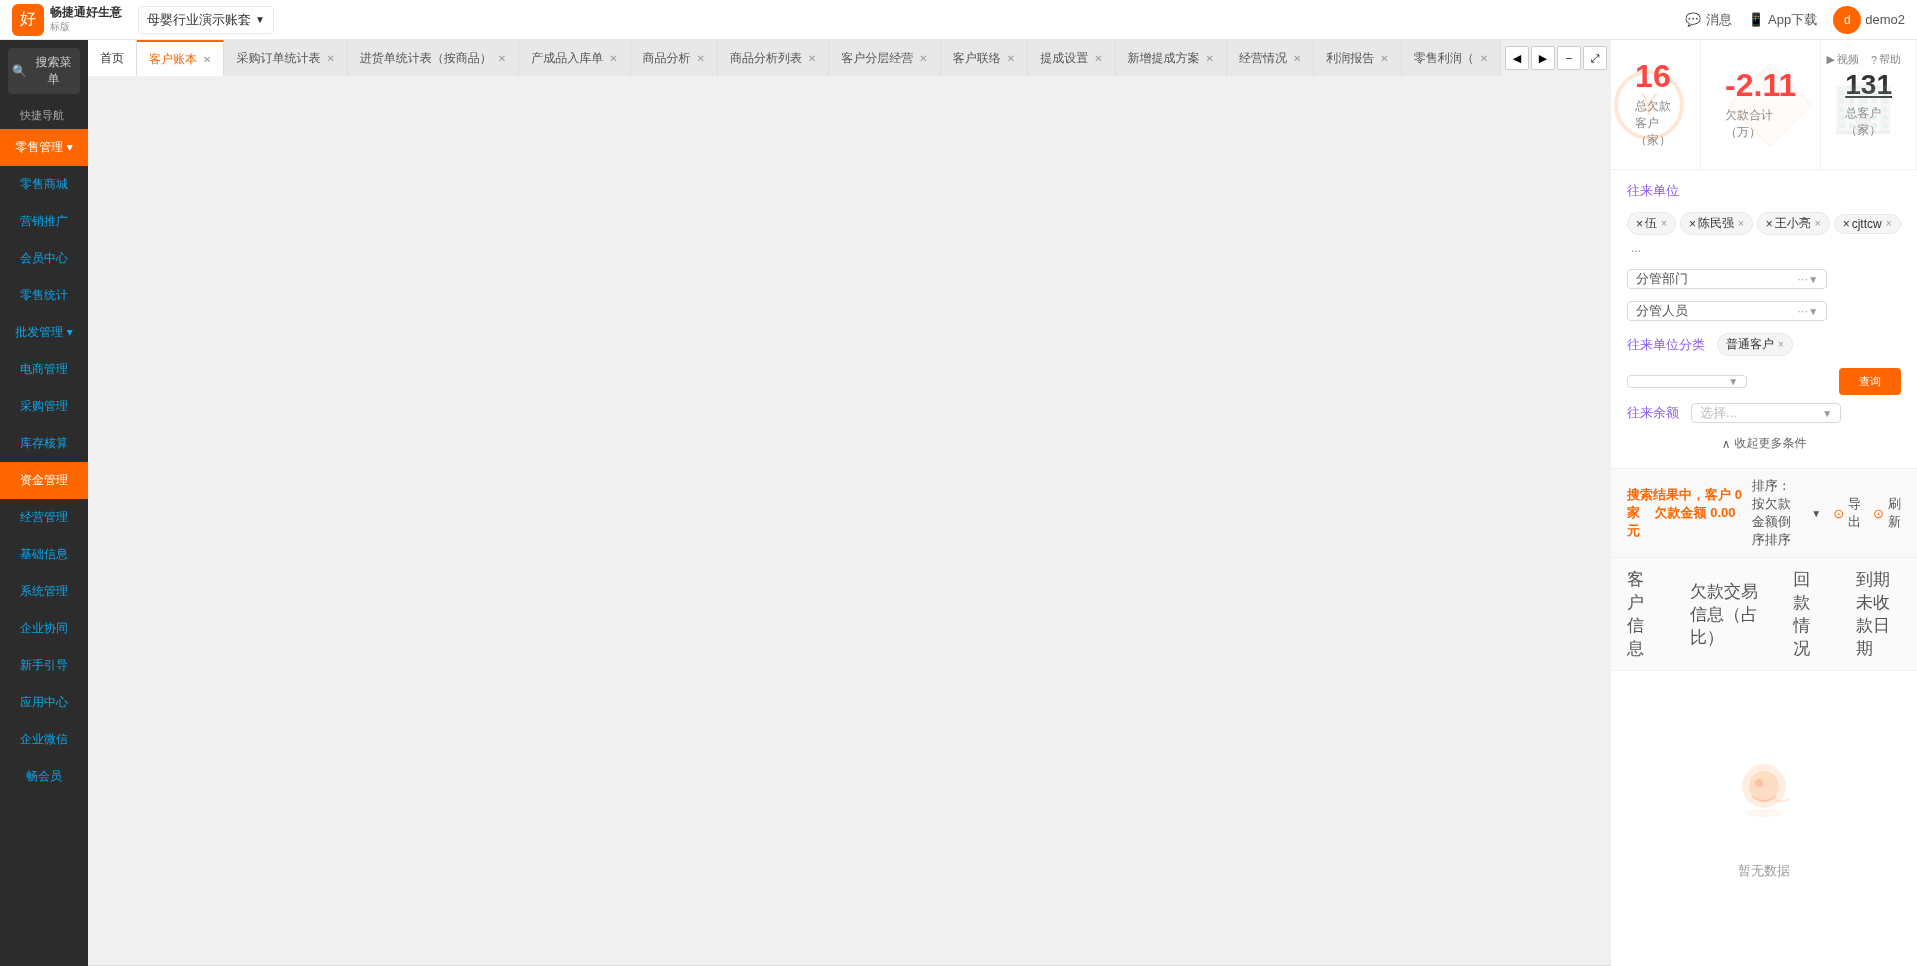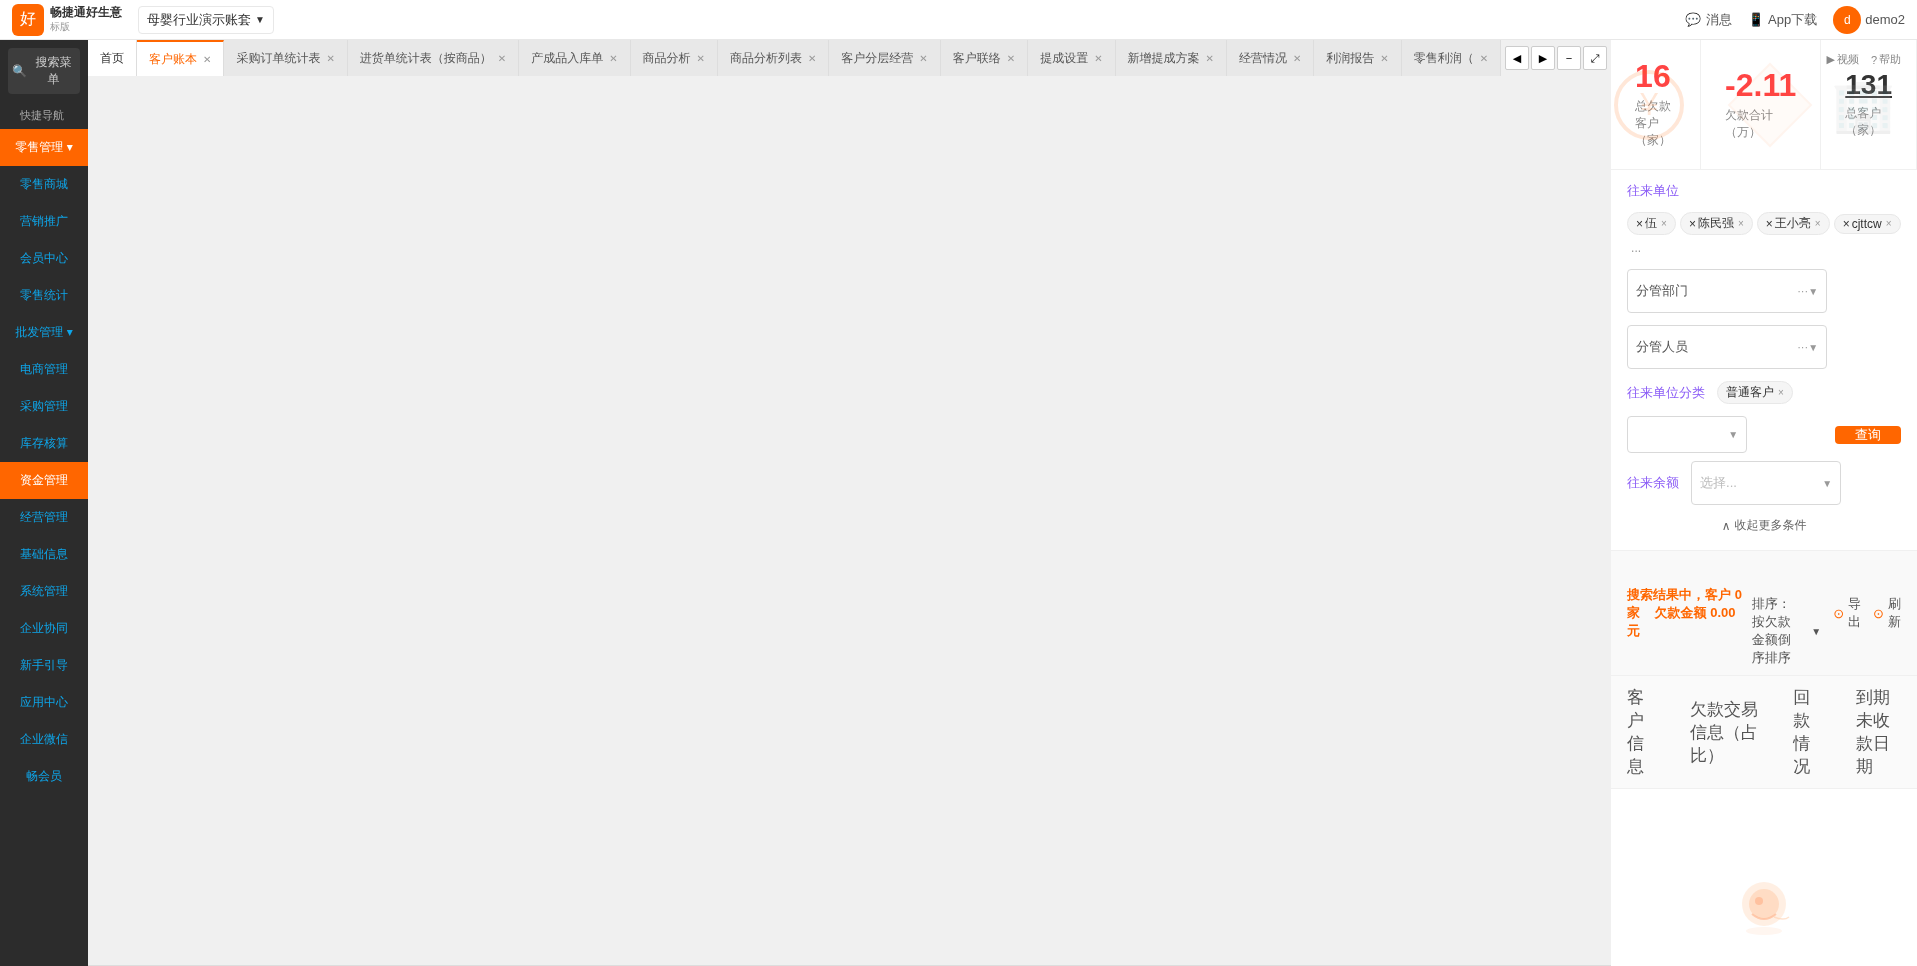--- a/index.html
+++ b/index.html
@@ -55,33 +55,33 @@
     .stat-help-btn { font-size: 11px; color: #888; cursor: pointer; display: flex; align-items: center; gap: 2px; }
 
     
     .filter-section { background: #fff; padding: 12px 16px; border-bottom: 1px solid #f0f0f0; }
     .filter-row { display: flex; align-items: center; gap: 12px; margin-bottom: 8px; flex-wrap: wrap; }
     .filter-label { font-size: 13px; color: #8b5cf6; white-space: nowrap; }
     .filter-tags { display: flex; align-items: center; gap: 4px; flex-wrap: wrap; }
     .filter-tag { display: flex; align-items: center; gap: 2px; background: #f5f5f5; border: 1px solid #e8e8e8; border-radius: 12px; padding: 2px 8px; font-size: 12px; color: #333; }
     .filter-tag .remove { cursor: pointer; color: #999; font-size: 10px; margin-left: 2px; }
     .filter-more { color: #999; font-size: 12px; cursor: pointer; padding: 2px 4px; }
-    .filter-select { display: flex; align-items: center; border: 1px solid #d9d9d9; border-radius: 4px; padding: 12px 8px; min-width: 120px; cursor: pointer; font-size: 13px; color: #555; background: white; }
+    .filter-select { display: flex; align-items: center; border: 1px solid #d9d9d9; border-radius: 4px; padding: 0 8px; min-width: 120px; cursor: pointer; font-size: 13px; color: #555; background: white; }
     .filter-select-wide { min-width: 200px; }
     .filter-select .arrow { margin-left: auto; color: #999; font-size: 10px; }
-    .query-btn { background: #ff6600; color: white; border: none; padding: 0 20px; border-radius: 4px; cursor: pointer; font-size: 13px; margin-left: auto; }
+    .query-btn { background: #ff6600; color: white; border: none; padding: 6px 20px; border-radius: 4px; cursor: pointer; font-size: 11px; margin-left: auto; }
     .collapse-btn { display: flex; align-items: center; justify-content: center; gap: 4px; color: #666; font-size: 12px; cursor: pointer; padding: 4px 0; }
     .filter-row-2 { display: flex; align-items: center; gap: 12px; }
 
     
     .results-bar { display: flex; align-items: center; justify-content: space-between; padding: 8px 16px; background: #f9f9f9; border-bottom: 1px solid #f0f0f0; }
     .results-info { font-size: 13px; color: #555; }
     .results-info span { color: #ff6600; font-weight: bold; }
     .results-actions { display: flex; align-items: center; gap: 12px; font-size: 13px; color: #555; }
-    .sort-select { display: flex; align-items: center; gap: 20px; cursor: pointer; margin-top: 36px; }
+    .sort-select { display: flex; align-items: center; gap: 20px; cursor: pointer; }
     .action-btn { display: flex; align-items: center; gap: 4px; cursor: pointer; color: #555; }
     .action-btn .icon { color: #ff6600; }
 
     
     .data-table { width: 100%; border-collapse: collapse; }
     .data-table th { padding: 10px 16px; text-align: left; font-size: 17px; color: #555; font-weight: normal; background: #fafafa; border-bottom: 1px solid #f0f0f0; }
 
     
     .empty-state { display: flex; flex-direction: column; align-items: center; justify-content: center; padding: 80px 0; }
     .empty-icon { font-size: 64px; margin-bottom: 16px; opacity: 0.6; }

